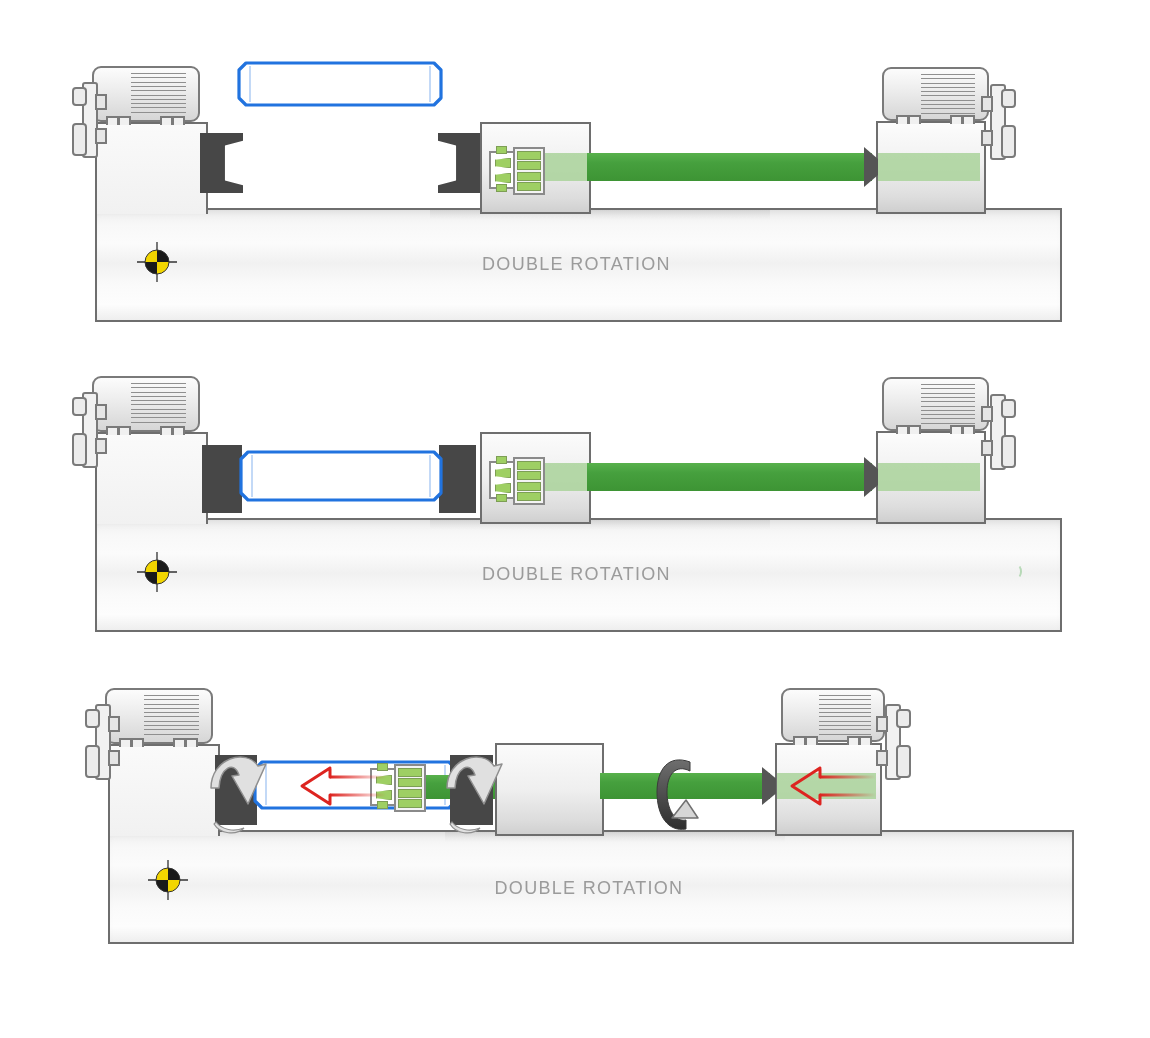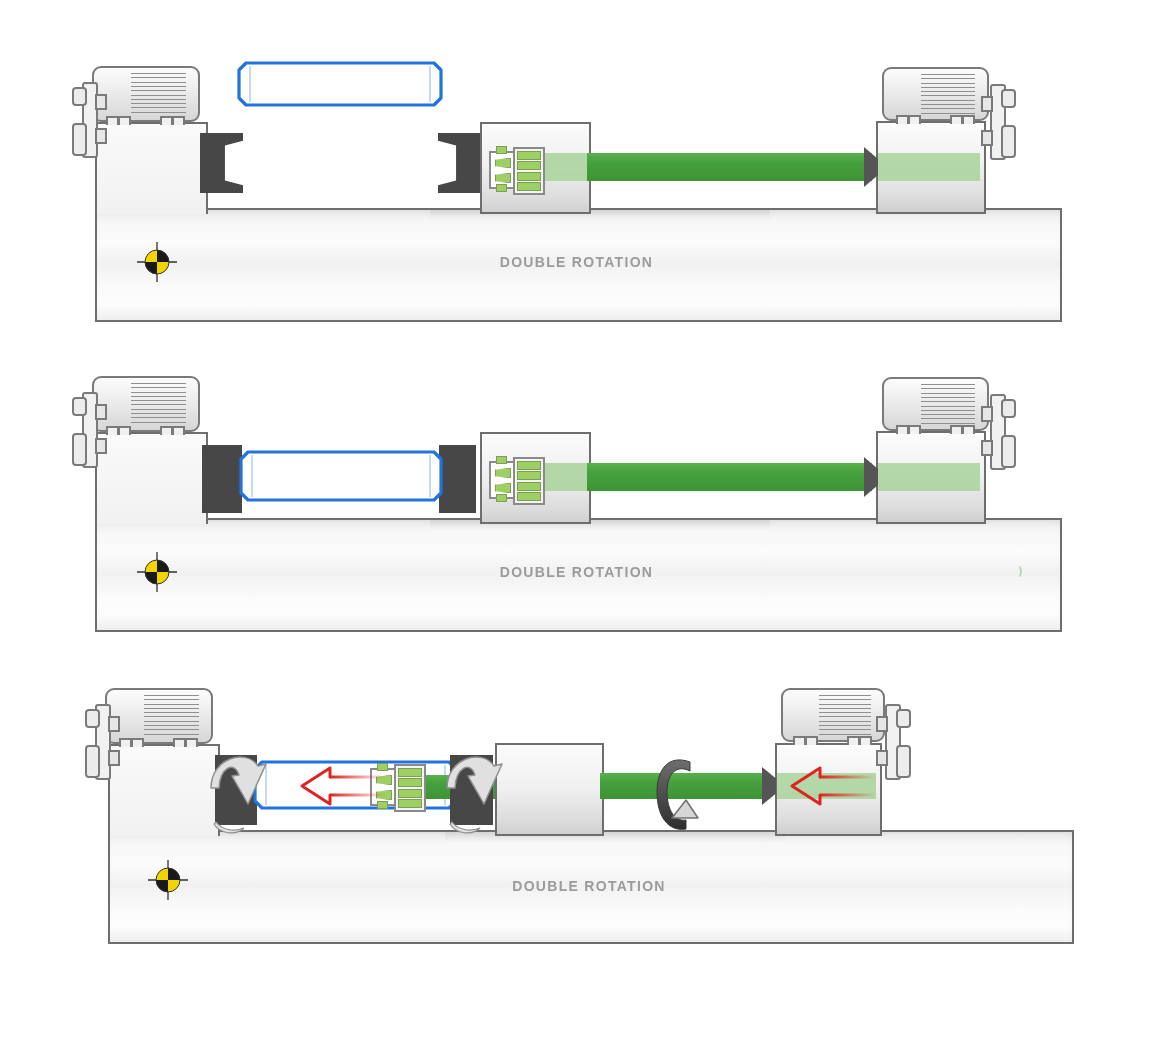--- a/index.html
+++ b/index.html
@@ -53,21 +53,21 @@
   .tool-wedge{position:absolute;left:4px;width:14px;height:8px;background:var(--tool-green);border:1px solid #7d9e55;
               clip-path:polygon(0 18%,100% 0,100% 100%,0 82%);}
   .tw1{top:5px;} .tw2{top:20px;}
   .tool-nub{position:absolute;width:9px;height:6px;background:var(--tool-green);border:1px solid #7d9e55;}
   .tn-t{left:7px;top:-1px;} .tn-b{left:7px;bottom:-1px;}
   .tool-stack{position:absolute;left:24px;top:0;width:24px;height:40px;border:2px solid #8a8a8a;background:#f4f4f4;
               display:flex;flex-direction:column;justify-content:space-between;padding:2px;}
   .bar{height:7px;background:var(--tool-green);border:1px solid #7d9e55;}
 
   
-  .panel-label{position:absolute;text-align:center;font-size:14px;font-weight:bold;
+  .panel-label{position:absolute;text-align:center;font-size:18px;font-weight:normal;
                letter-spacing:1.3px;color:var(--label-gray);}
 
   .stray{position:absolute;width:7px;height:11px;border:2px solid #9fcf9f;border-radius:50%;
          border-left-color:transparent;border-top-color:transparent;border-bottom-color:transparent;opacity:.7;}
   svg{position:absolute;overflow:visible;}
 </style>
 </head>
 <body>
 
 <div id="canvas">

